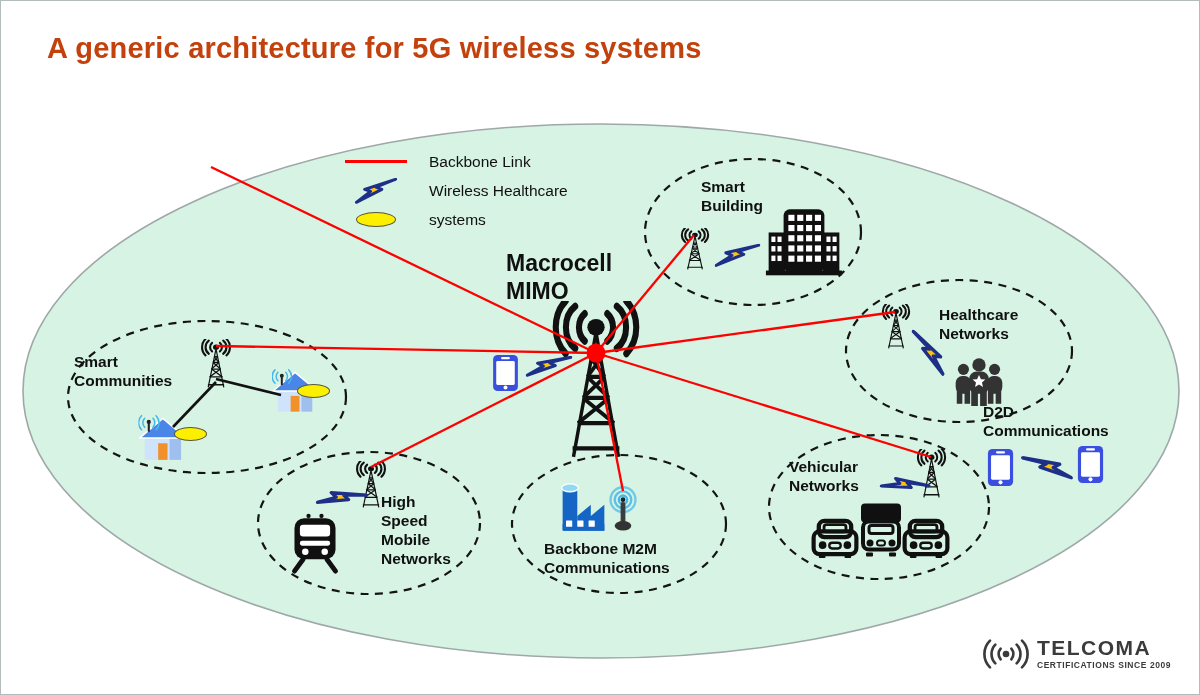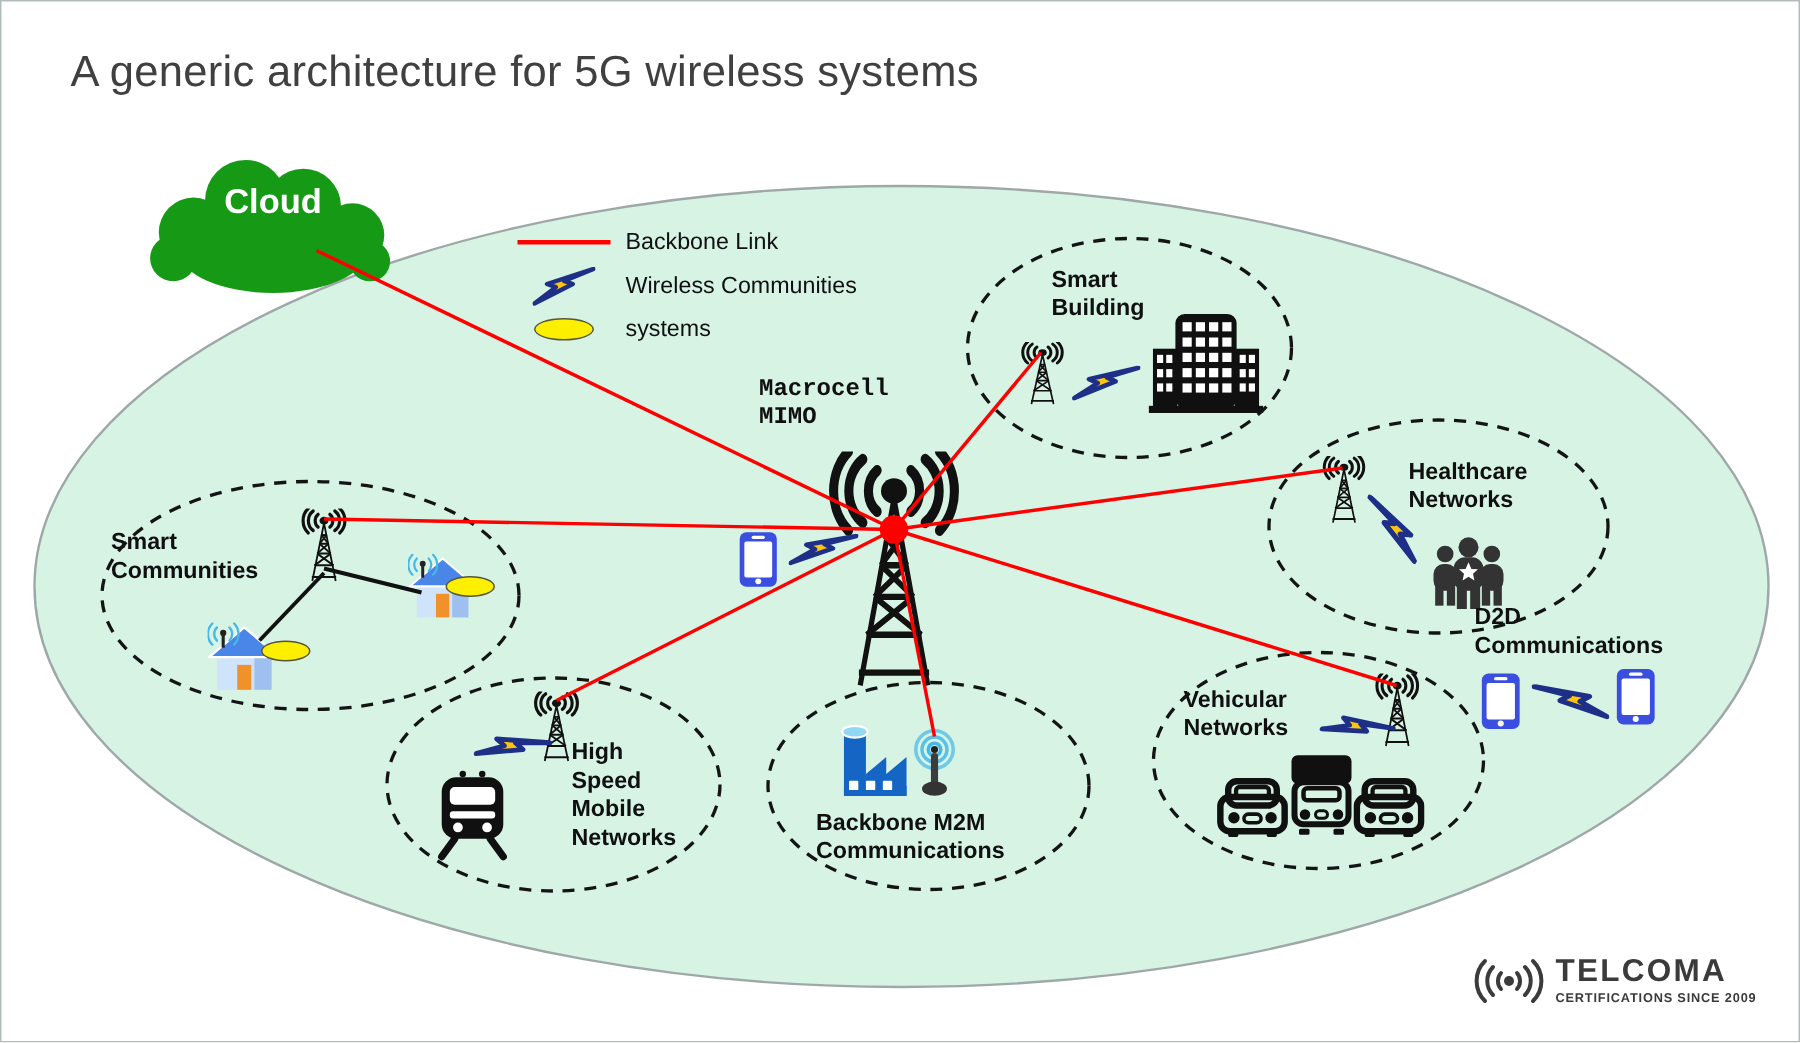--- a/index.html
+++ b/index.html
@@ -1,41 +1,41 @@
 <!DOCTYPE html>
 <html style="--mint: #d6f3e4; --ellipse-stroke: #9fa8a8; --cloud-green: #169a16; --red: #fe0000; --bolt-gold: #fcc40f; --bolt-navy: #1d2f87; --phone-blue: #3a4ee0; --mmwave-yellow: #fcf000; --factory-blue: #1566c4; --factory-cyan: #8fd9f2; --house-blue: #4a86e8; --house-light: #cfe3fb; --door-orange: #f0912c; --arc-cyan: #45b7e8; --people-gray: #333333; --logo-gray: #3b3b3b;"><head>
 <meta charset="utf-8">
 <style>
   html,body{margin:0;padding:0;background:#fff;}
   .canvas{position:relative;width:1200px;height:695px;background:#ffffff;
     font-family:"Liberation Sans",sans-serif;overflow:hidden;
     border:1px solid #b3bcbc;box-sizing:border-box;color:#101010;}
   .abs{position:absolute;}
   svg{overflow:visible;display:block;}
-  .title{position:absolute;left:46px;top:31px;font-size:29px;font-weight:400;
-    letter-spacing:.2px;color:#404040;}
+  .title{position:absolute;left:46px;top:31px;font-size:29px;font-weight:700;
+    letter-spacing:.2px;color:#c2410c;}
   .lbl{position:absolute;white-space:pre-line;font-weight:600;font-size:15.5px;
     line-height:1.22;text-align:left;color:#101010;}
-  .lbl-macro{font-size:16px;line-height:1.2;font-weight:600;font-family:Liberation Mono, monospace;}
+  .lbl-macro{font-size:23px;line-height:1.2;font-weight:600;}
   .mint-ellipse{fill:var(--mint);stroke:var(--ellipse-stroke);stroke-width:1.6;}
   .dashed-e{fill:none;stroke:#141414;stroke-width:2.2;stroke-dasharray:8 6.5;}
   .connector{stroke:#111;stroke-width:2.6;}
   .redline line{stroke:var(--red);stroke-width:2.3;}
   .cloud-fill{fill:var(--cloud-green);}
   .cloud-text{position:absolute;left:0;top:24px;width:100%;text-align:center;
     color:#fff;font-size:23px;font-weight:600;}
   .sym-bolt-shape{fill:var(--bolt-gold);stroke:var(--bolt-navy);stroke-width:7;stroke-linejoin:round;}
   .phone-body{fill:var(--phone-blue);}
   .factory-fill{fill:var(--factory-blue);}
   .mmw{background:var(--mmwave-yellow);border:1.5px solid #56563a;border-radius:50%;box-sizing:border-box;}
   .legend{position:absolute;left:338px;top:147px;}
   .lrow{display:flex;align-items:center;height:27px;margin-bottom:2px;}
   .licon{width:74px;display:flex;justify-content:center;align-items:center;}
   .lline{width:62px;height:3px;background:var(--red);}
-  .ltext{font-size:15.5px;font-weight:500;margin-left:4px;}
+  .ltext{font-size:15.5px;font-weight:500;margin-left:16px;}
   .logo{position:absolute;right:28px;bottom:24px;display:flex;align-items:center;}
   .logo-name{font-size:21px;font-weight:800;letter-spacing:1.5px;color:var(--logo-gray);line-height:1;}
   .logo-tag{font-size:8.5px;font-weight:600;letter-spacing:.55px;color:var(--logo-gray);margin-top:2px;text-align:center;}
 </style>
 </head>
 <body>
 
 <div class="canvas">
 
   <svg width="0" height="0">
@@ -103,51 +103,37 @@
         <rect x="20" y="100" width="14" height="8" rx="2" fill="#101010"></rect>
         <rect x="66" y="100" width="14" height="8" rx="2" fill="#101010"></rect>
       </symbol>
     </defs>
   </svg>
 
   <svg class="abs" style="left:0;top:0" width="1200" height="695">
     <ellipse class="mint-ellipse" cx="600" cy="390" rx="578" ry="267"></ellipse>
   </svg>
 
-  <div class="abs" style="left:88px;top:96px;width:186px;height:106px">
-    <svg viewBox="0 0 190 110" width="186" height="106">
-      <g class="cloud-fill">
-        <ellipse cx="95" cy="74" rx="64" ry="28"></ellipse>
-        <circle cx="40" cy="60" r="24"></circle>
-          <circle cx="76" cy="38" r="28"></circle>
-        <circle cx="116" cy="42" r="26"></circle>
-          <circle cx="150" cy="62" r="22"></circle>
-        <circle cx="26" cy="78" r="16"></circle>
-          <circle cx="162" cy="80" r="14"></circle>
-      </g>
-    </svg>
-    <div class="cloud-text">Cloud</div>
-  </div>
 
   <div class="title">A generic architecture for 5G wireless systems</div>
 
   <div class="legend">
     <div class="lrow">
       <div class="licon">
           <div class="lline"></div>
         </div>
       <div class="ltext">Backbone Link</div>
     </div>
     <div class="lrow">
       <div class="licon">
           <svg viewBox="0 0 100 62" width="46" height="26">
             <use href="#sym-bolt"></use>
           </svg>
         </div>
-      <div class="ltext">Wireless Communities</div>
+      <div class="ltext">Wireless Healthcare</div>
     </div>
     <div class="lrow">
       <div class="licon">
           <div class="mmw" style="width:40px;height:15px"></div>
         </div>
       <div class="ltext">systems</div>
     </div>
   </div>
 
   <div class="lbl lbl-macro" style="left:505px;top:249px;width:180px">Macrocell

